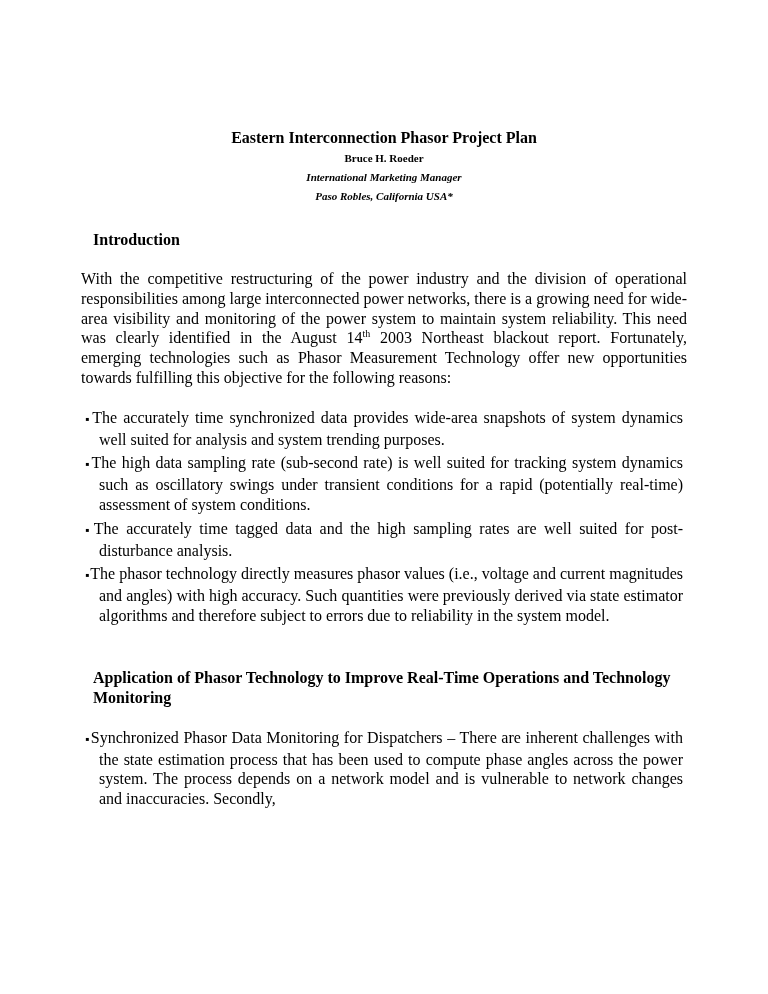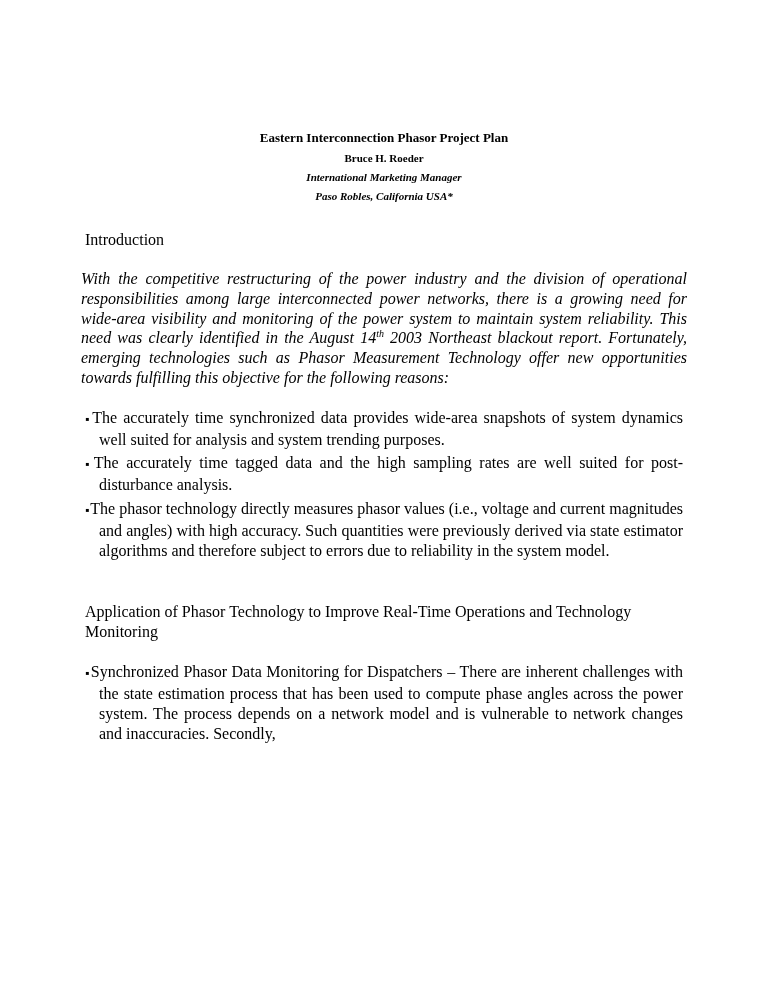--- a/index.html
+++ b/index.html
@@ -11,47 +11,46 @@
     color: #000000;
     font-family: "Liberation Serif", serif;
     overflow: hidden;
   }
   .page {
     width: 768px;
     height: 994px;
     padding: 126px 81px 0 81px;
   }
   .title {
-    font-size: 13px;
+    font-size: 16px;
     font-weight: bold;
     text-align: center;
     margin: 0;
     line-height: 23px;
   }
   .byline {
     text-align: center;
     font-size: 11px;
     font-weight: bold;
     line-height: 19px;
   }
   .byline .italic { font-style: italic; }
   .heading {
     font-size: 16px;
-    font-weight: normal;
-    margin: 4px;
+    font-weight: bold;
+    margin: 12px;
     line-height: 20px;
   }
   #intro-heading { margin-top: 24px; }
   #application-heading { margin-top: 42px; }
   .body-para {
     margin: 19px 0 0 0;
     font-size: 16px;
     line-height: 19.8px;
     text-align: justify;
-    font-style: italic;
   }
   sup {
     font-size: 10px;
     line-height: 0;
     vertical-align: super;
   }
   ul.bullets {
     list-style: none;
     margin: 20px 0 0 0;
     padding: 0;
@@ -81,20 +80,21 @@
     <div class="italic">International Marketing Manager</div>
     <div class="italic">Paso Robles, California USA*</div>
   </div>
 
   <h2 class="heading" id="intro-heading">Introduction</h2>
 
   <p class="body-para"><span>With the competitive restructuring of the power industry and the division of operational responsibilities among large interconnected power networks, there is a growing need for wide-area visibility and monitoring of the power system to maintain system reliability.  This need was clearly identified in the August 14</span><sup>th</sup><span> 2003 Northeast blackout report.  Fortunately, emerging technologies such as Phasor Measurement Technology offer new opportunities towards fulfilling this objective for the following reasons:</span></p>
 
   <ul class="bullets">
     <li><span class="bullet-marker">▪</span><span>The accurately time synchronized data provides wide-area snapshots of system dynamics well suited for  analysis and system trending purposes.</span></li>
+    <li><span class="bullet-marker">▪</span><span>The high data sampling rate (sub-second rate) is well suited for tracking system dynamics such as oscillatory swings under transient conditions for a rapid (potentially real-time) assessment of system conditions.</span></li>
     <li><span class="bullet-marker">▪</span><span>The accurately time tagged data and the high sampling rates are well suited for post-disturbance analysis.</span></li>
     <li><span class="bullet-marker">▪</span><span>The phasor technology directly measures phasor values (i.e., voltage and current magnitudes and angles) with high accuracy.  Such quantities  were previously derived via state estimator algorithms and therefore subject to errors due to reliability in the system model.</span></li>
   </ul>
 
   <h2 class="heading" id="application-heading">Application of Phasor Technology to Improve Real-Time Operations and Technology Monitoring</h2>
 
   <ul class="bullets">
     <li><span class="bullet-marker">▪</span><span>Synchronized Phasor Data Monitoring for Dispatchers – There are inherent challenges with the state estimation process that has been used to compute phase angles across the power system.  The process depends on a network model and is vulnerable to network changes and inaccuracies.   Secondly,</span></li>
   </ul>
 

